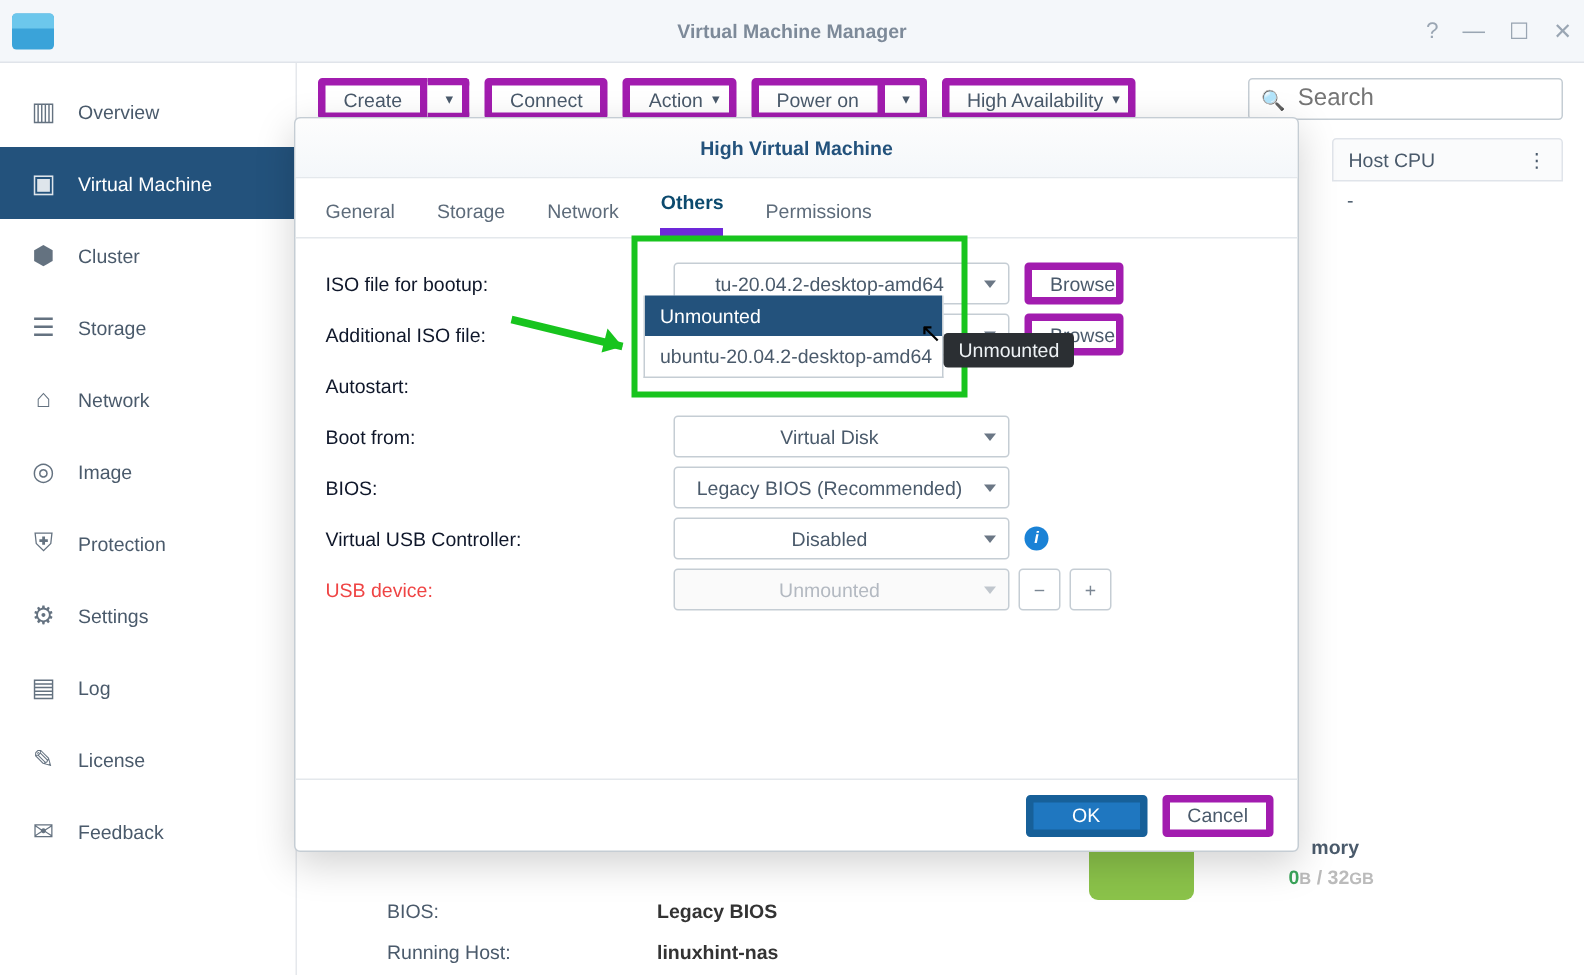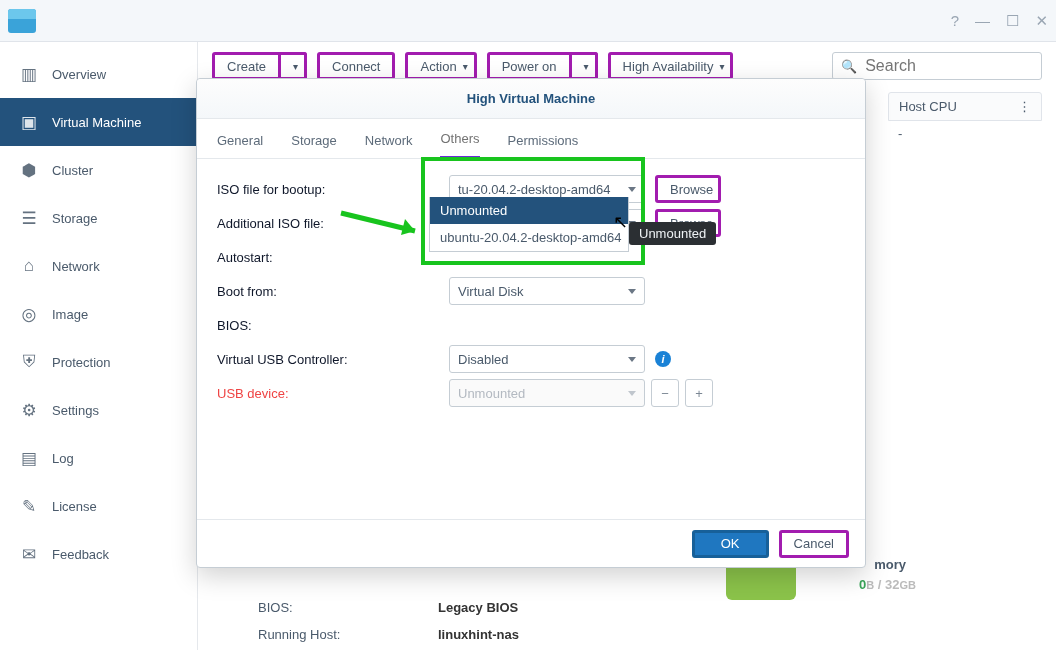--- a/index.html
+++ b/index.html
@@ -100,21 +100,21 @@
   .toolbar {
     display: flex;
     align-items: center;
     gap: 10px;
     margin-bottom: 8px;
   }
   .btn {
     height: 28px;
     padding: 0 12px;
     background: #fff;
-    border: 3px solid #a21caf;
+    border: 5px solid #a21caf;
     border-radius: 3px;
     color: #4a5a6b;
     font-size: 13px;
     cursor: pointer;
     display: inline-flex;
     align-items: center;
   }
   .btn.split { padding-right: 6px; }
   .btn .caret { margin-left: 6px; font-size: 10px; }
   .split-group { display: inline-flex; }
@@ -232,52 +232,53 @@
     border-bottom: 1px solid #e4e8ec;
     height: 40px;
     align-items: flex-end;
   }
   .tab {
     padding-bottom: 10px;
     color: #5d6b7a;
     cursor: pointer;
   }
   .tab.active {
-    color: #737373;
-    font-weight: 400;
-    border-bottom: 2px solid #6d28d9;
+    color: #0c4a6e;
+    font-weight: 700;
+    border-bottom: 6px solid #6d28d9;
   }
 
   .form-area {
     flex: 1;
     padding: 12px 20px 6px;
     position: relative;
   }
   .form-row {
     display: flex;
     height: 32px;
     align-items: center;
     margin: 2px 0;
   }
   .form-row .label { width: 232px; color: #0f172a; }
   .form-row .label.disabled { color: #ef4444; }
   .select {
-    width: 196px;
+    width: 224px;
     height: 28px;
     border: 1px solid #c5cdd4;
     border-radius: 3px;
     padding: 0 24px 0 8px;
     display: flex;
     align-items: center;
     position: relative;
     color: #4a5a6b;
     background: #fff;
     cursor: pointer;
     overflow: hidden;
     white-space: nowrap;
+    justify-content: center;
   }
   .select.disabled { color:#b3b9c1; background:#fafafa; cursor:default; }
   .select::after {
     content: "";
     border-left: 4px solid transparent;
     border-right: 4px solid transparent;
     border-top: 5px solid #6b7785;
     position: absolute;
     right: 8px; top: 11px;
   }
@@ -391,20 +392,21 @@
     color: #000;
     z-index: 7;
     pointer-events: none;
   }
 </style>
 </head>
 <body>
 
 <div class="titlebar">
   <div class="app-icon"></div>
+  <div class="title">Virtual Machine Manager</div>
   <div class="win-ctrls">
     <span>?</span>
     <span>—</span>
     <span>☐</span>
     <span>✕</span>
   </div>
 </div>
 
 <div class="app-body">
 
@@ -545,20 +547,23 @@
 
     <div class="form-row">
       <div class="label">Boot from:</div>
       <div class="select">
           <span>Virtual Disk</span>
         </div>
     </div>
 
     <div class="form-row">
       <div class="label">BIOS:</div>
+      <div class="select">
+          <span>Legacy BIOS (Recommended)</span>
+        </div>
     </div>
 
 
     <div class="form-row">
       <div class="label">Virtual USB Controller:</div>
       <div class="select">
           <span>Disabled</span>
         </div>
       <span class="info-badge">i</span>
     </div>

